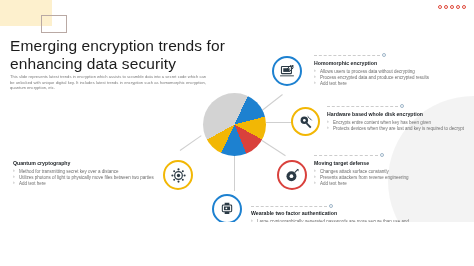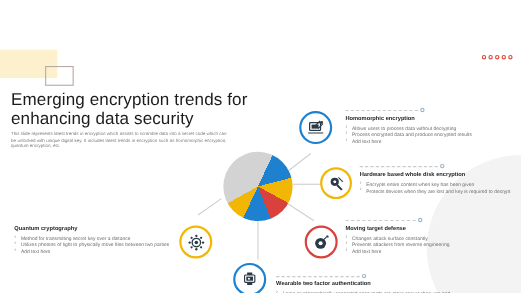--- a/index.html
+++ b/index.html
@@ -9,21 +9,20 @@
   }
   body {
     font-family: "Liberation Sans", sans-serif;
   }
   #slide {
     position: relative;
     width: 474px;
     height: 222px;
     background: #ffffff;
     overflow: hidden;
-    margin-top: 45px;
   }
 
   
   .deco-fill-rect {
     position: absolute;
     left: 0;
     top: 0;
     width: 52px;
     height: 26px;
     background: #fdf0cd;

